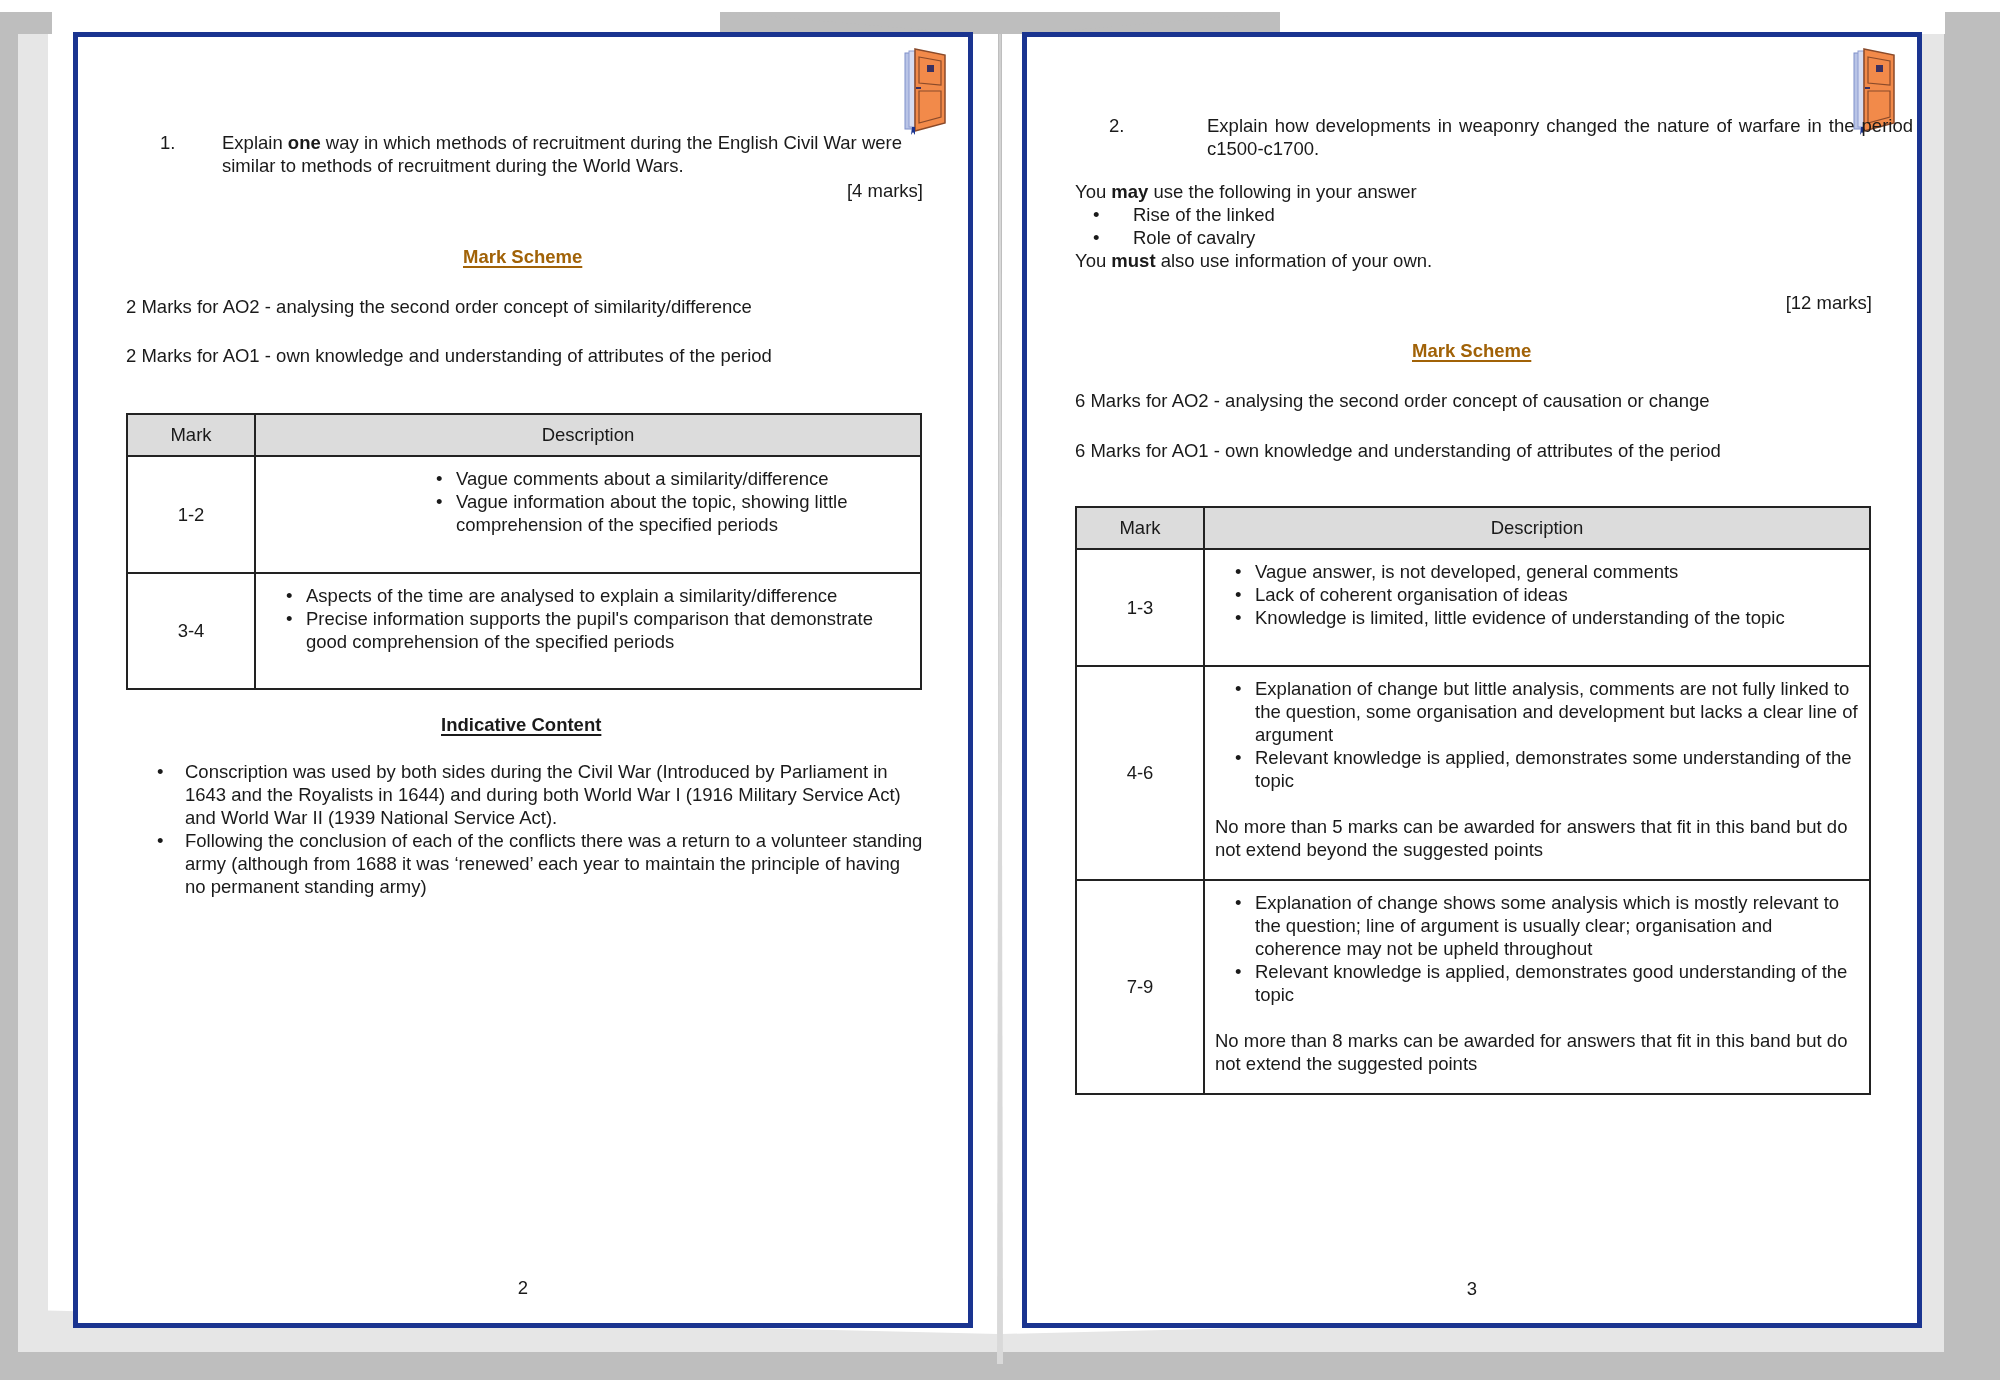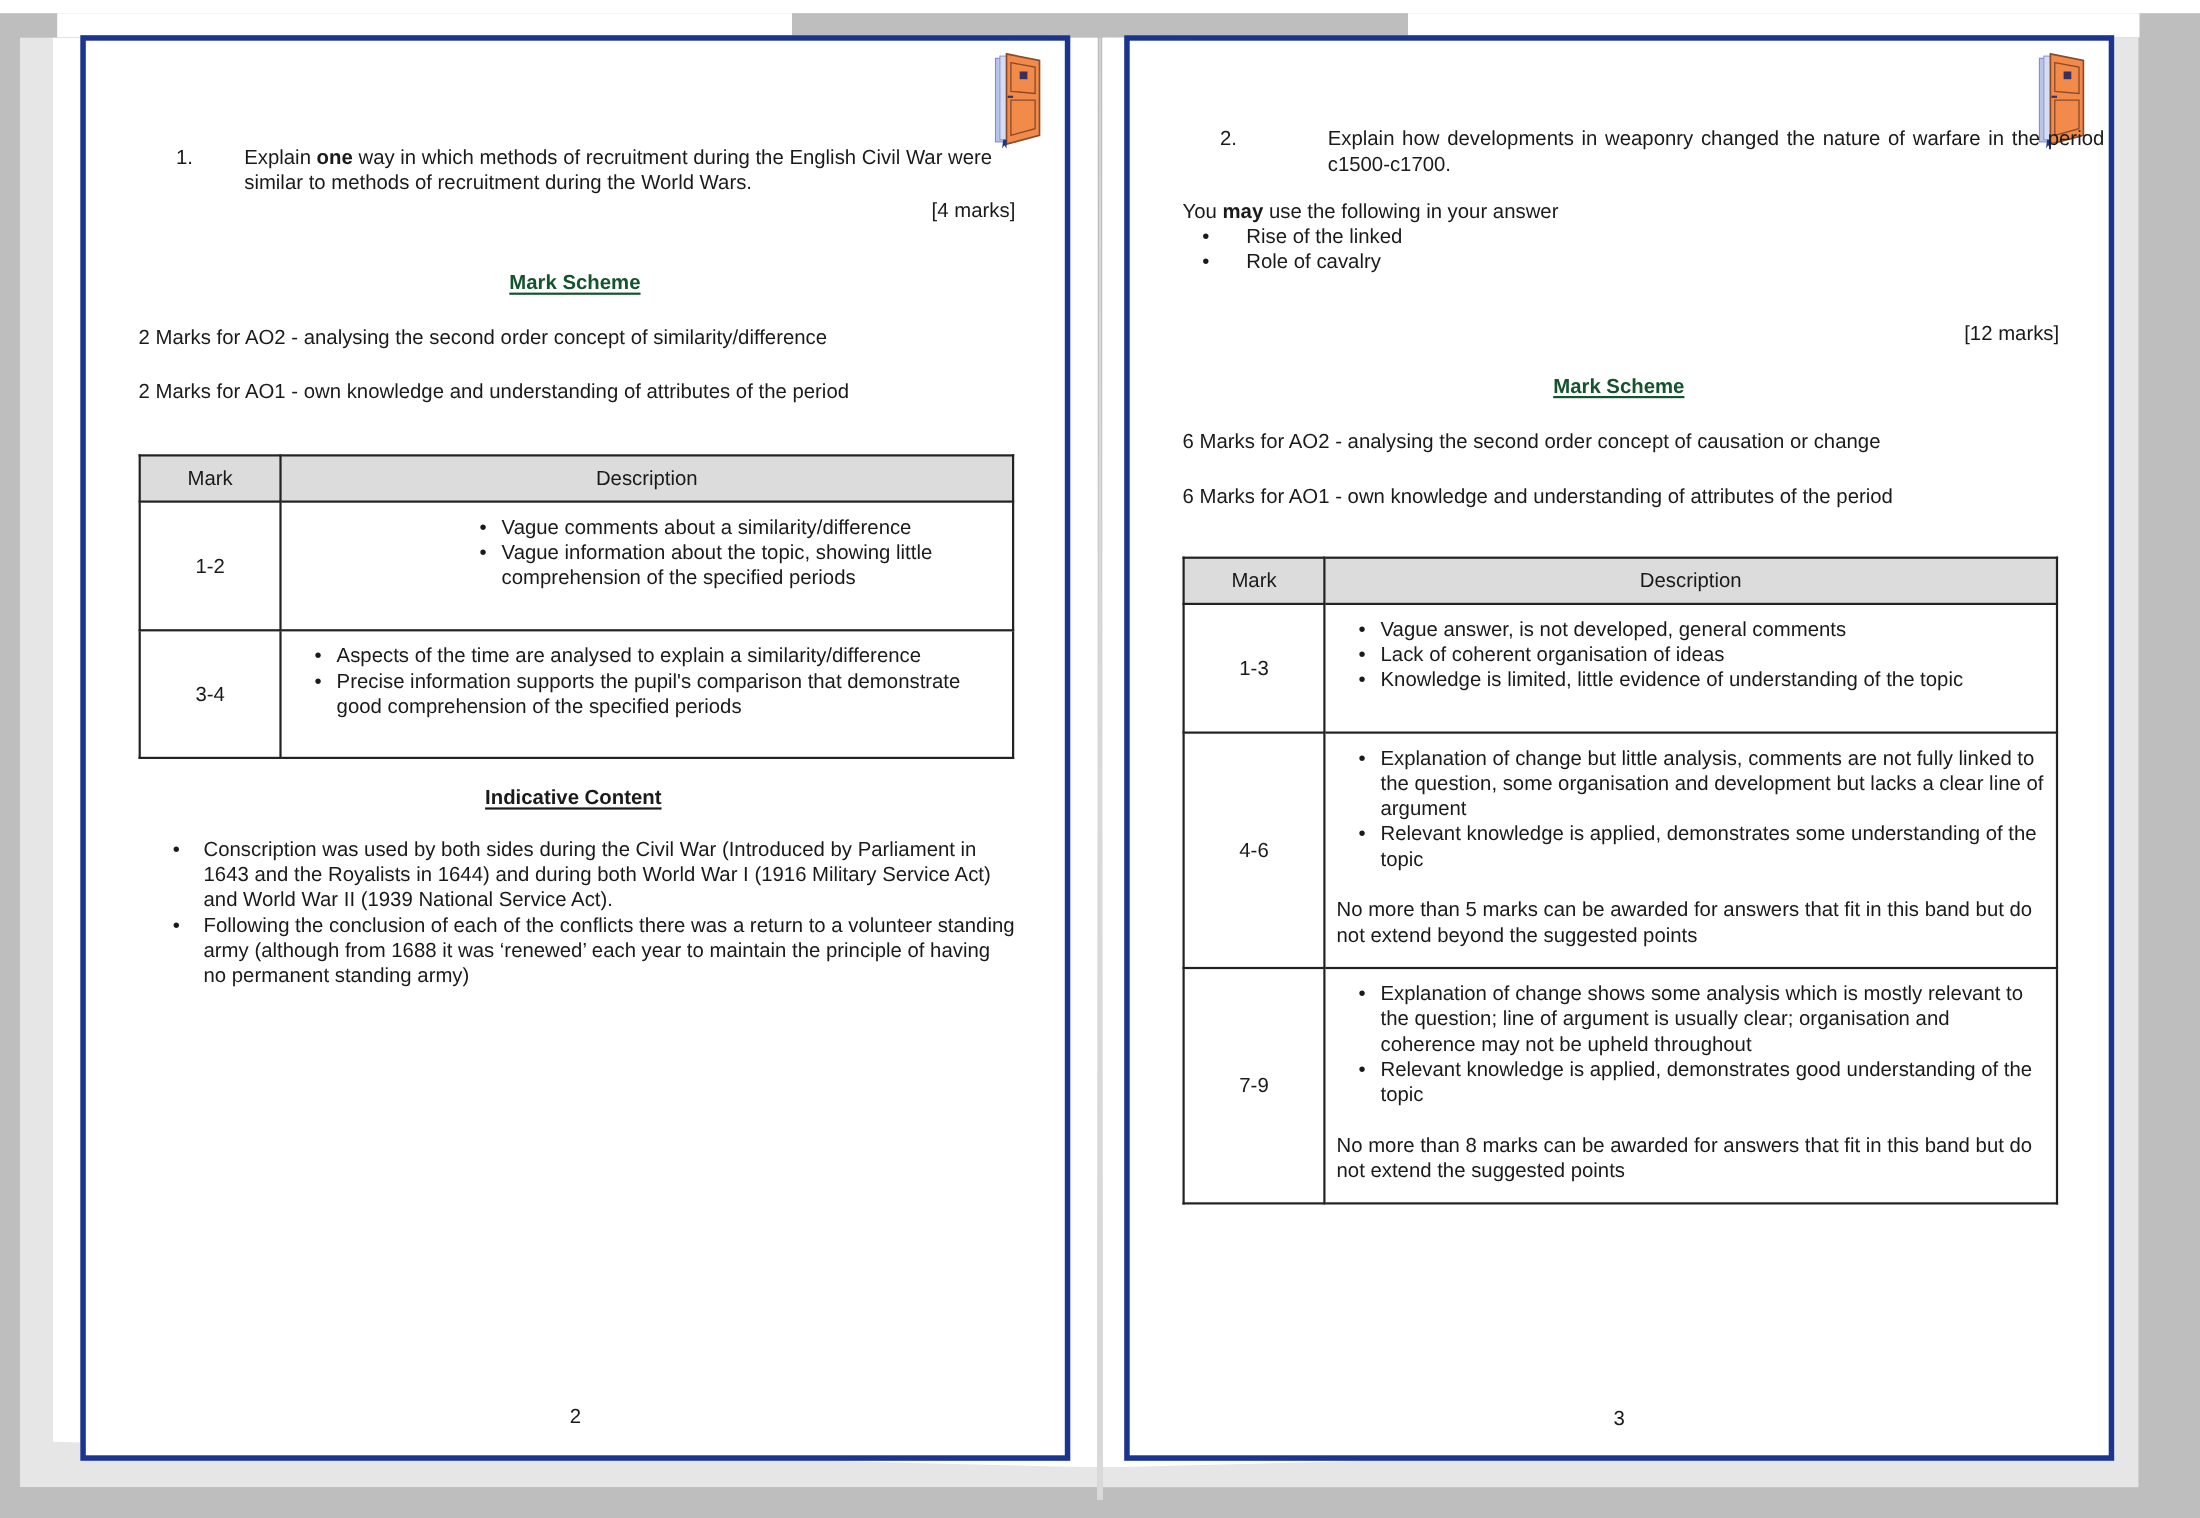--- a/index.html
+++ b/index.html
@@ -29,21 +29,21 @@
   .page-right { left: 1022px; width: 900px; }
 
   .door { position: absolute; width: 48px; height: 90px; }
   .page-left .door { left: 823px; top: 8px; }
   .page-right .door { left: 823px; top: 8px; }
 
   .q { position: absolute; font-size: 18.5px; line-height: 23px; }
   .q-num { position: absolute; left: 0; top: 0; }
   .q-text { position: absolute; left: 62px; top: 0; }
   .marks { position: absolute; font-size: 18.5px; text-align: right; }
-  .heading-link { position: absolute; font-size: 18.5px; font-weight: bold; color: #14532d; text-decoration: underline; text-decoration-thickness: 2px; text-underline-offset: 3px; }
+  .heading-link { position: absolute; font-size: 18.5px; font-weight: bold; color: #a16207; text-decoration: underline; text-decoration-thickness: 2px; text-underline-offset: 3px; }
   .heading-plain { position: absolute; font-size: 18.5px; font-weight: bold; color: #1a1a1a; text-decoration: underline; text-decoration-thickness: 2px; text-underline-offset: 3px; }
   .para { position: absolute; font-size: 18.5px; line-height: 23px; white-space: nowrap; }
 
   table.ms { position: absolute; border-collapse: collapse; font-size: 18.5px; margin-top: 28px; }
   table.ms th { background: #dcdcdc; font-weight: normal; border: 2px solid #222; height: 42px; text-align: center; }
   table.ms td { border: 2px solid #222; vertical-align: middle; }
   table.ms td.mark { text-align: center; }
   table.ms td.desc { padding: 10px 10px 12px 10px; vertical-align: top; line-height: 23px; }
   ul.bl { list-style: none; }
   ul.bl li { position: relative; padding-left: 40px; }
@@ -152,20 +152,21 @@
     <span class="q-num">2.</span>
     <span class="q-text" style="width:706px; text-align:justify;margin-left:36px;">Explain how developments in weaponry changed the nature of warfare in the period c1500-c1700.</span>
   </div>
 
   <div class="para" style="left:48px; top:143px; white-space:normal; width:780px;">
     <div><span>You </span><b>may</b><span> use the following in your answer</span></div>
     <ul class="may">
       <li>Rise of the linked</li>
       <li>Role of cavalry</li>
     </ul>
+    <div><span>You </span><b>must</b><span> also use information of your own.</span></div>
   </div>
 
   <div class="marks" style="right:45px; top:255px;">[12 marks]</div>
 
   <div class="heading-link" style="left:385px; top:303px;">Mark Scheme</div>
 
   <div class="para" style="left:48px; top:352px;">6 Marks for AO2 - analysing the second order concept of causation or change</div>
   <div class="para" style="left:48px; top:402px;">6 Marks for AO1 - own knowledge and understanding of attributes of the period</div>
 
   <table class="ms" style="left:48px; top:441px; width:796px;">

